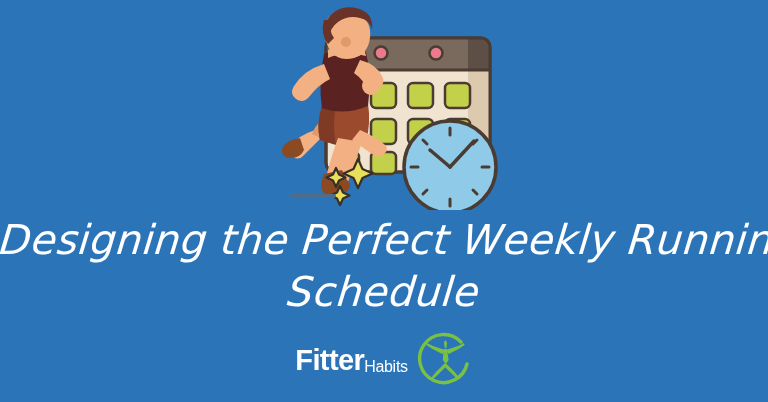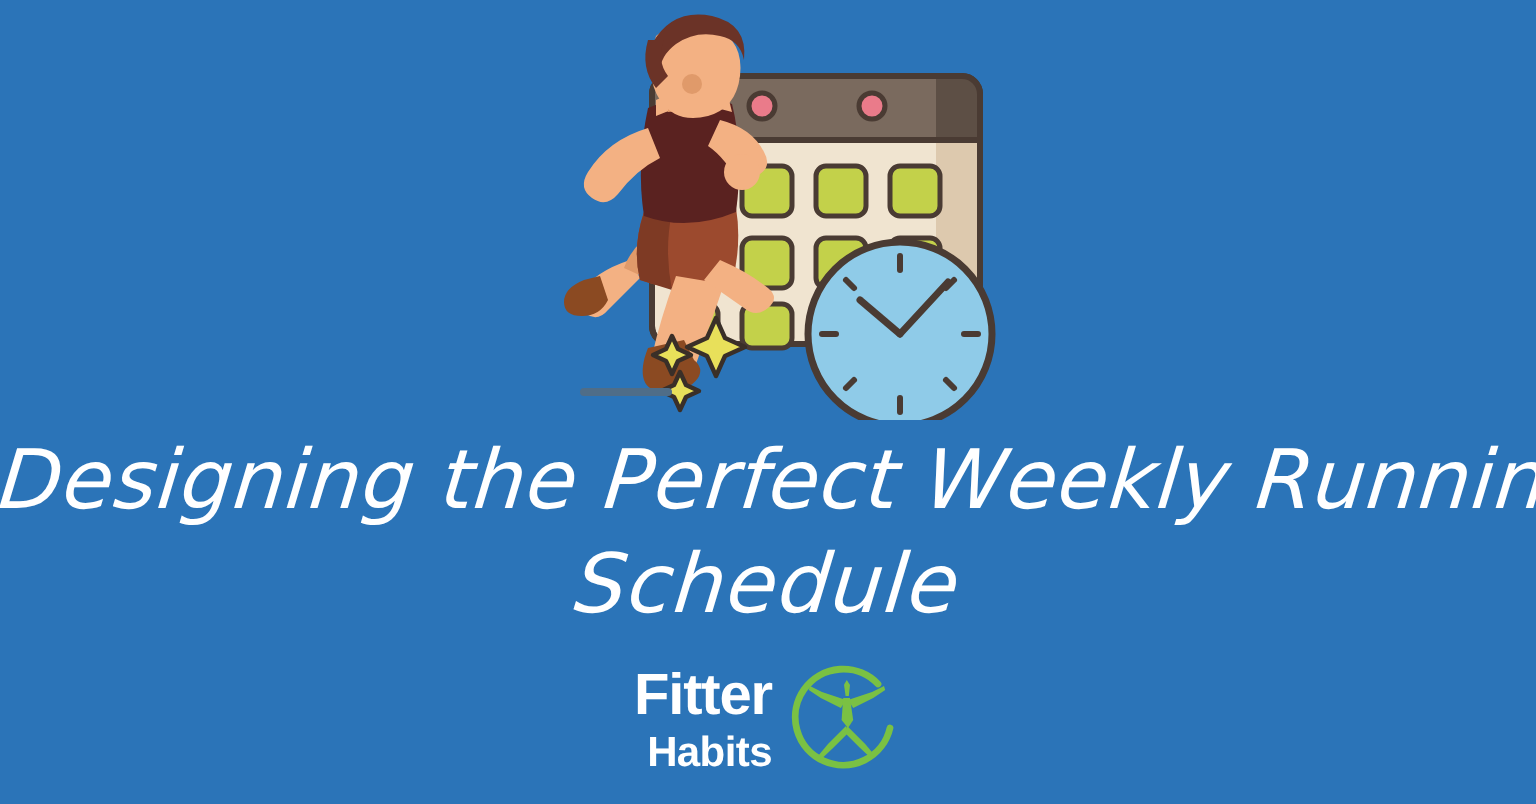--- a/index.html
+++ b/index.html
@@ -54,36 +54,36 @@
     left: 0;
     top: 332px;
     width: 768px;
     display: flex;
     justify-content: center;
     align-items: center;
     gap: 9px;
   }
   #logo-wordmark {
     display: flex;
-    flex-direction: column;
+    flex-direction: row;
     align-items: flex-end;
     line-height: 1;
   }
   #logo-line-1 {
     color: #ffffff;
     font-family: "Liberation Sans", sans-serif;
     font-weight: bold;
     font-size: 29px;
     letter-spacing: -0.6px;
   }
   #logo-line-2 {
     color: #ffffff;
     font-family: "Liberation Sans", sans-serif;
-    font-weight: bold;
-    font-size: 21px;
+    font-weight: normal;
+    font-size: 16px;
     letter-spacing: -0.3px;
     margin-top: 3px;
   }
   #logo-mark { width: 56px; height: 56px; display: block; }
 </style>
 </head>
 <body>
 
 <div id="banner">
 

